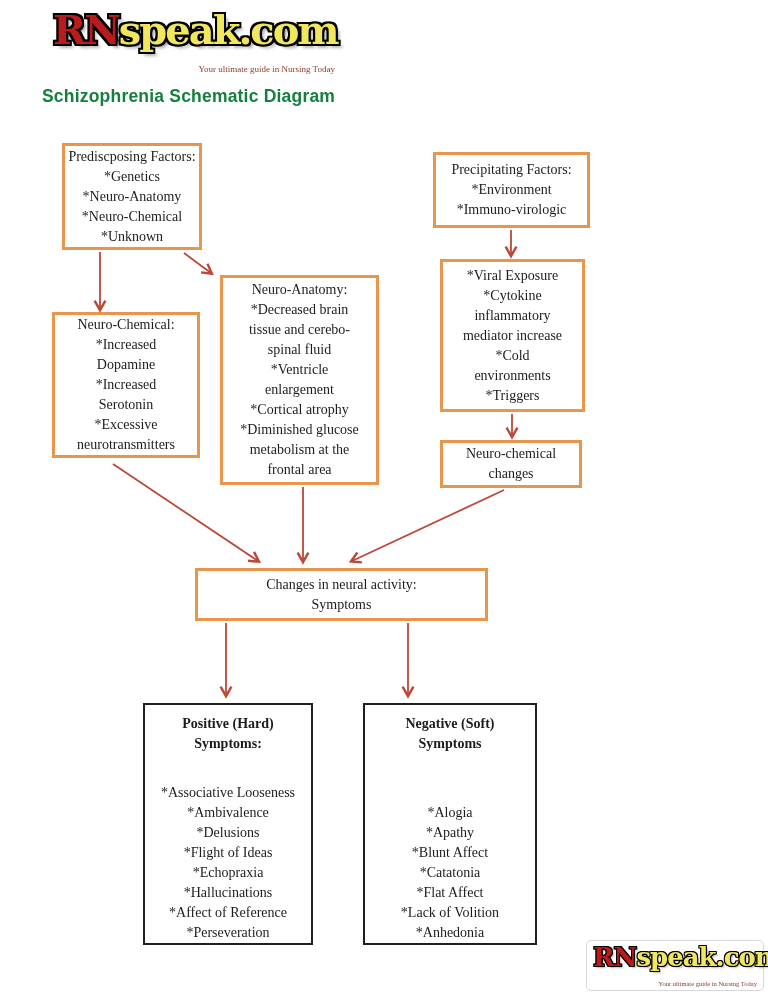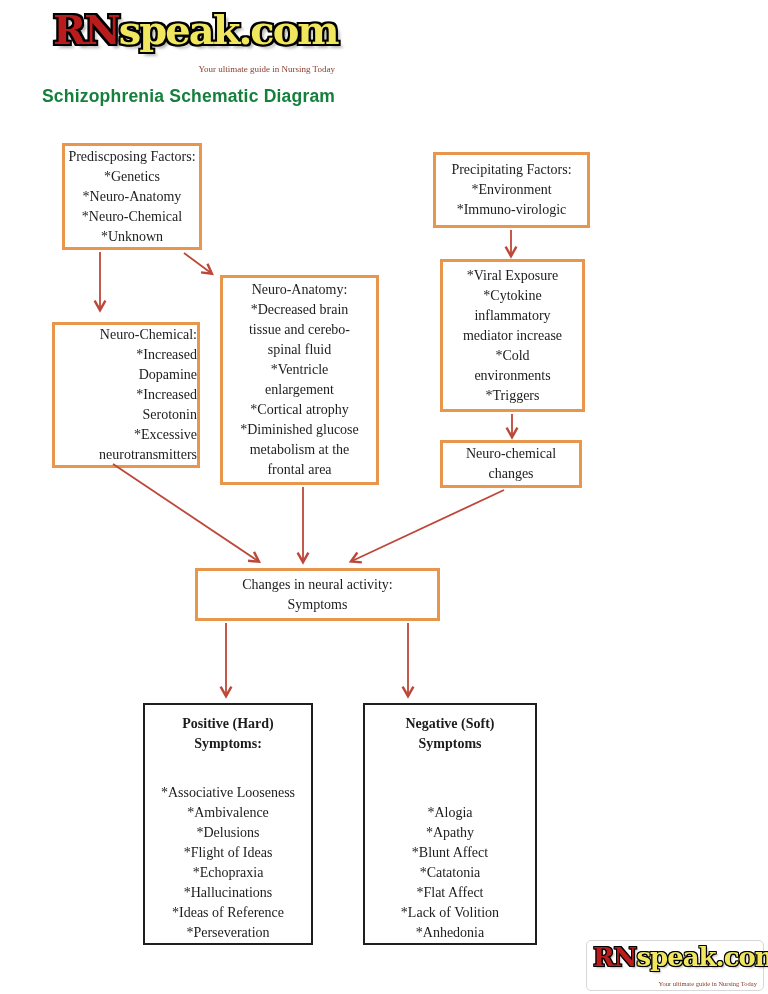--- a/index.html
+++ b/index.html
@@ -59,25 +59,25 @@
     position:absolute; background:#ffffff; text-align:center;
     color:#1c1c1c; font-size:14px; line-height:20px;
     display:flex; flex-direction:column; justify-content:center;
   }
   .obox { border:3px solid #e8964b; }
   .sbox { border:2px solid #1f1f1f; justify-content:space-between; padding-top:9px; }
   .sbox .hdr { font-weight:bold; }
 
   .b-predisposing { left:62px;  top:143px; width:140px; height:107px; }
   .b-precipitating{ left:433px; top:152px; width:157px; height:76px;  }
-  .b-neurochem    { left:52px;  top:322px; width:148px; height:146px;align-items:flex-end; }
+  .b-neurochem    { left:52px;  top:312px; width:148px; height:146px; }
   .b-neuroanat    { left:220px; top:275px; width:159px; height:210px; }
   .b-viral        { left:440px; top:259px; width:145px; height:153px; }
   .b-ncchanges    { left:440px; top:440px; width:142px; height:48px;  }
-  .b-neural       { left:195px; top:568px; width:245px; height:53px;  }
+  .b-neural       { left:195px; top:568px; width:293px; height:53px;  }
   .b-positive     { left:143px; top:703px; width:170px; height:242px; }
   .b-negative     { left:363px; top:703px; width:174px; height:242px; }
 
   
   .arrows { position:absolute; left:0; top:0; width:768px; height:994px; pointer-events:none; }
   .arrow-line { stroke:#bd4738; stroke-width:1.8; fill:none; }
 </style>
 </head>
 <body>
 
@@ -154,21 +154,21 @@
         <div class="line">Positive (Hard)</div>
         <div class="line">Symptoms:</div>
       </div>
     <div>
         <div class="line">*Associative Looseness</div>
         <div class="line">*Ambivalence</div>
         <div class="line">*Delusions</div>
         <div class="line">*Flight of Ideas</div>
         <div class="line">*Echopraxia</div>
         <div class="line">*Hallucinations</div>
-        <div class="line">*Ideas of Reference</div>
+        <div class="line">*Affect of Reference</div>
         <div class="line">*Perseveration</div>
       </div>
   </div>
 
   <div class="dbox sbox b-negative">
     <div class="hdr">
         <div class="line">Negative (Soft)</div>
         <div class="line">Symptoms</div>
       </div>
     <div>

